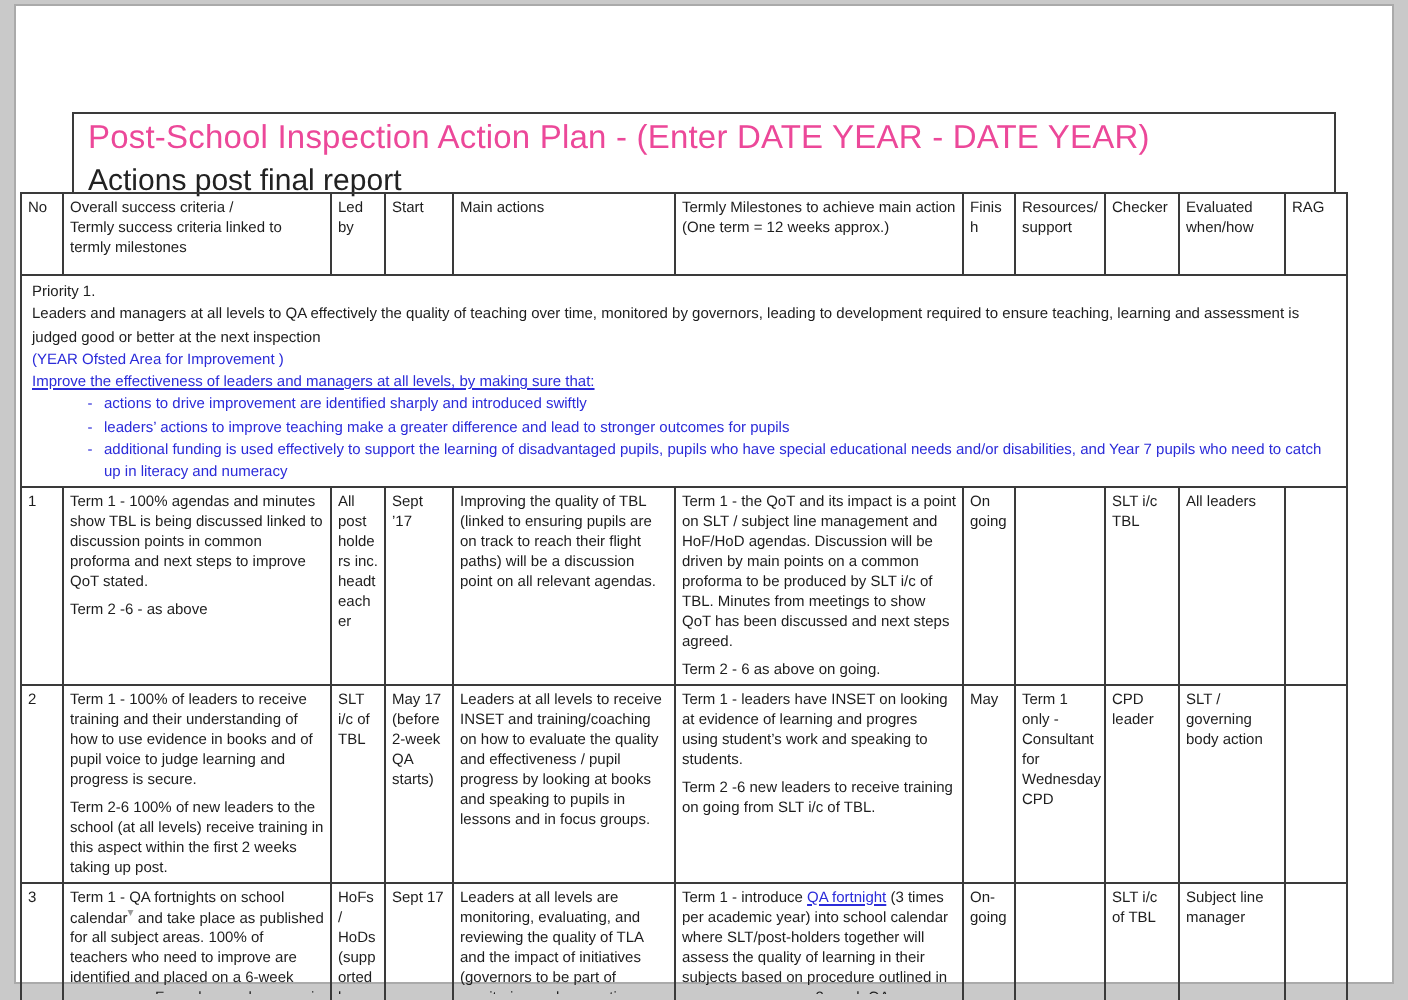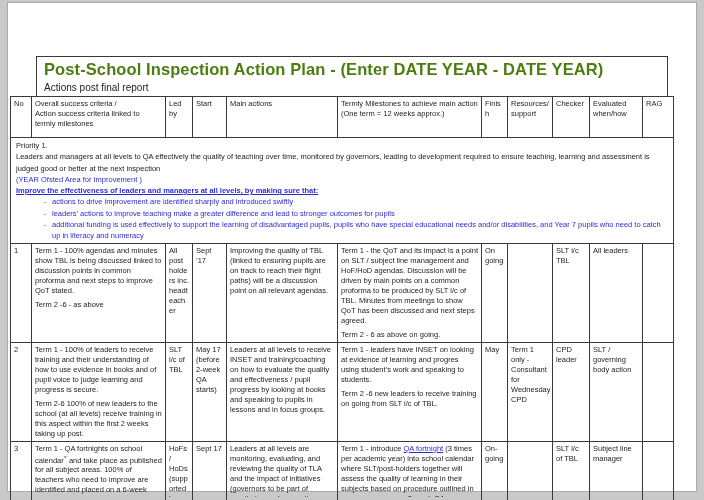--- a/index.html
+++ b/index.html
@@ -10,22 +10,22 @@
     -webkit-font-smoothing:antialiased;
   }
   .page {
     position:absolute; left:7px; top:2px; width:690px; height:490px;
     background:#ffffff; border:1px solid #aaaaaa; box-sizing:border-box;
   }
   .title-box {
     position:absolute; left:28px; top:53px; width:632px; height:41px;
     border:1px solid #3a3a3a; box-sizing:border-box; padding:3px 7px 0 7px;
   }
-  .title { font-size:16.5px; color:#4d7c0f; letter-spacing:0.1px; white-space:nowrap;font-weight:bold; }
-  .subtitle { font-size:10px; color:#222; margin-top:3px; }
+  .title { font-size:16.5px; color:#ec4899; letter-spacing:0.1px; white-space:nowrap; }
+  .subtitle { font-size:15px; color:#222; margin-top:3px; }
 
   table.grid {
     position:absolute; left:2px; top:93px; width:544px;
     border-collapse:collapse; table-layout:fixed;
   }
   .grid th, .grid td {
     border:1px solid #3a3a3a; vertical-align:top; text-align:left;
     padding:2px 3px; font-size:7.5px; line-height:1.33; font-weight:400;
     color:#1d1d1d; overflow:hidden;
   }
@@ -35,21 +35,21 @@
   tr.r1 { height:83px; }
   tr.r2 { height:76px; }
   tr.r3 { height:59px; }
   .p + .p { margin-top:4px; }
   .bw { overflow-wrap:break-word; word-wrap:break-word; }
   .clip { height:53px; overflow:hidden; }
 
   
   td.prio { padding:2px 5px; line-height:1.5; }
   .blue { color:#2b2bd9; }
-  .u    { text-decoration:underline;font-weight:bold; }
+  .u    { text-decoration:underline; }
   .bullets { margin:0; }
   .bullet { display:flex; }
   .bullet .dash { width:14px; text-align:center; margin-left:22px; flex:0 0 auto; }
   .bullet .dash::before { content:"-"; }
   .bullet .btxt { flex:1 1 auto; padding-right:4px; }
 
   .doclink { color:#2b2bd9; text-decoration:underline; cursor:pointer;text-align:right; }
   .misspell {
     text-decoration-style:wavy;
     text-decoration-color:#d03c3c; text-decoration-thickness:1px;
@@ -79,21 +79,21 @@
         <col style="width:37px">
       <col style="width:53px">
         <col style="width:31px">
     </colgroup>
 
     <tbody>
         <tr class="hdr">
       <th>No</th>
       <th>
         <div>Overall success criteria /</div>
-        <div>Action success criteria linked to termly milestones</div>
+        <div>Termly success criteria linked to termly milestones</div>
       </th>
       <th>Led by</th>
       <th>Start</th>
       <th>Main actions</th>
       <th>
         <div>Termly Milestones to achieve main action</div>
         <div>(One term = 12 weeks approx.)</div>
       </th>
       <th class="bw">Finish</th>
       <th>Resources/ support</th>

